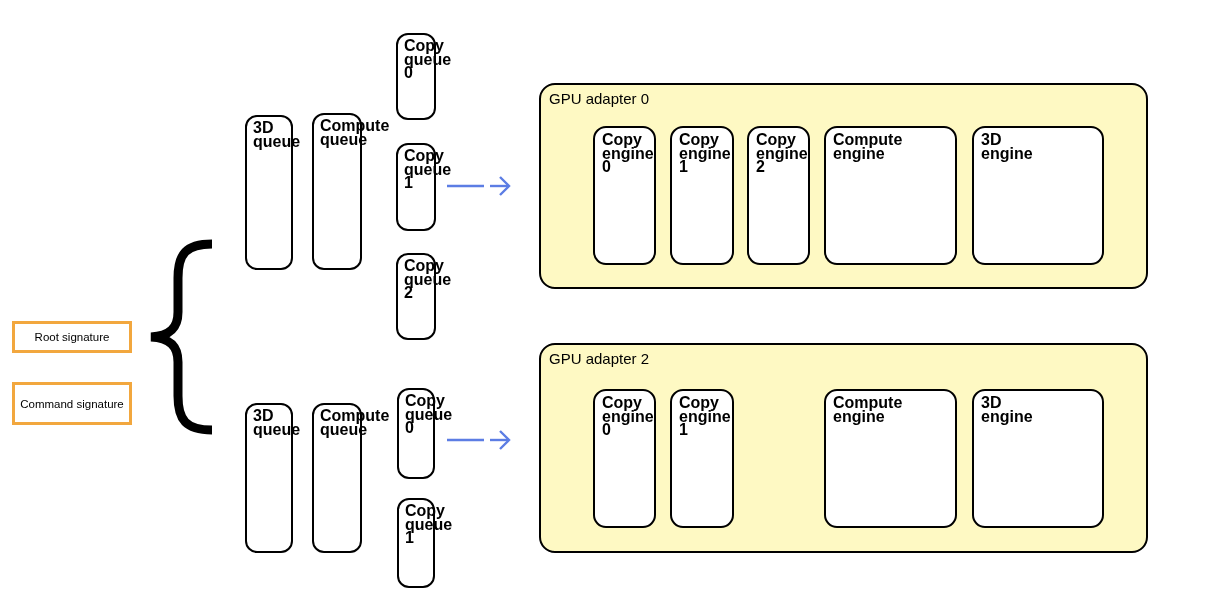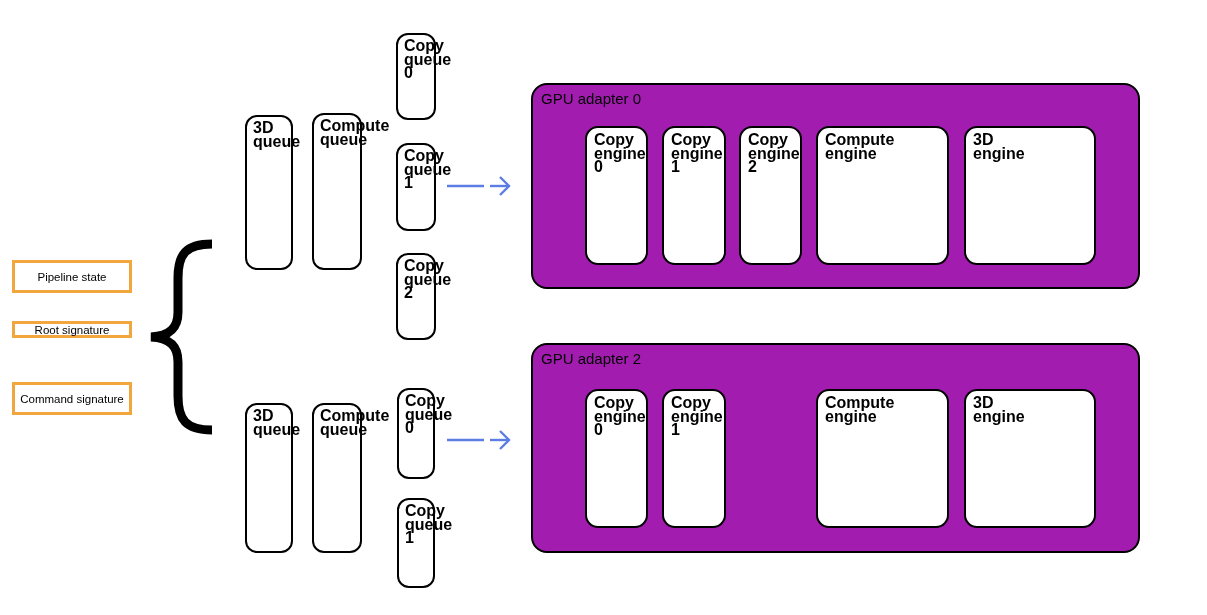--- a/index.html
+++ b/index.html
@@ -14,46 +14,43 @@
   .obox span{font-size:11.5px;font-weight:400;color:#000;}
   .qbox{
     position:absolute;border:2.6px solid var(--stroke-black,#000);border-radius:12px;
     background:#fff;box-sizing:border-box;padding:4px 3px 0 6px;
   }
   .qbox span, .ebox span{
     font-size:16px;font-weight:600;line-height:13.5px;white-space:pre-line;display:block;
   }
   .adapter{
     position:absolute;border:2.8px solid var(--stroke-black,#000);border-radius:16px;
-    background:#a21caf;box-sizing:border-box;
+    background:#fef9c3;box-sizing:border-box;margin-left:8px;
   }
   .adapter-title{
     position:absolute;left:8px;top:5px;font-size:15px;font-weight:400;color:#000;
   }
   .ebox{
     position:absolute;border:2.8px solid var(--stroke-black,#000);border-radius:13px;
     background:#fff;box-sizing:border-box;padding:5px 3px 0 7px;
   }
   .brace-svg{position:absolute;left:0;top:0;pointer-events:none;}
   .brace-path{stroke:var(--stroke-black,#000);stroke-width:9;fill:none;}
   .arrow-svg{position:absolute;pointer-events:none;}
   .arrow-svg .st{stroke:var(--arrow-blue,#5C7DE4);stroke-width:2.4;fill:none;}
 </style>
 </head>
 <body>
 
 <div class="canvas">
 
-  <div class="obox" style="left:12px;top:260px;width:120px;height:33px">
-    <span>Pipeline state</span>
-  </div>
-  <div class="obox" style="left:12px;top:321px;width:120px;height:17px">
+  <div class="obox" style="left:12px;top:321px;width:120px;height:32px">
     <span>Root signature</span>
   </div>
-  <div class="obox" style="left:12px;top:382px;width:120px;height:33px">
+  <div class="obox" style="left:12px;top:382px;width:120px;height:43px">
     <span>Command signature</span>
   </div>
 
   <svg class="brace-svg" width="230" height="470" viewBox="0 0 230 470">
     <path class="brace-path" d="M 212 244 C 186 244 178 254 178 278 L 178 312 C 178 328 170 336 151 337 C 170 338 178 346 178 362 L 178 396 C 178 420 186 430 212 430"></path>
   </svg>
 
   <div class="qbox" style="left:245px;top:115px;width:48px;height:155px">
     <span>3D
 queue</span>

